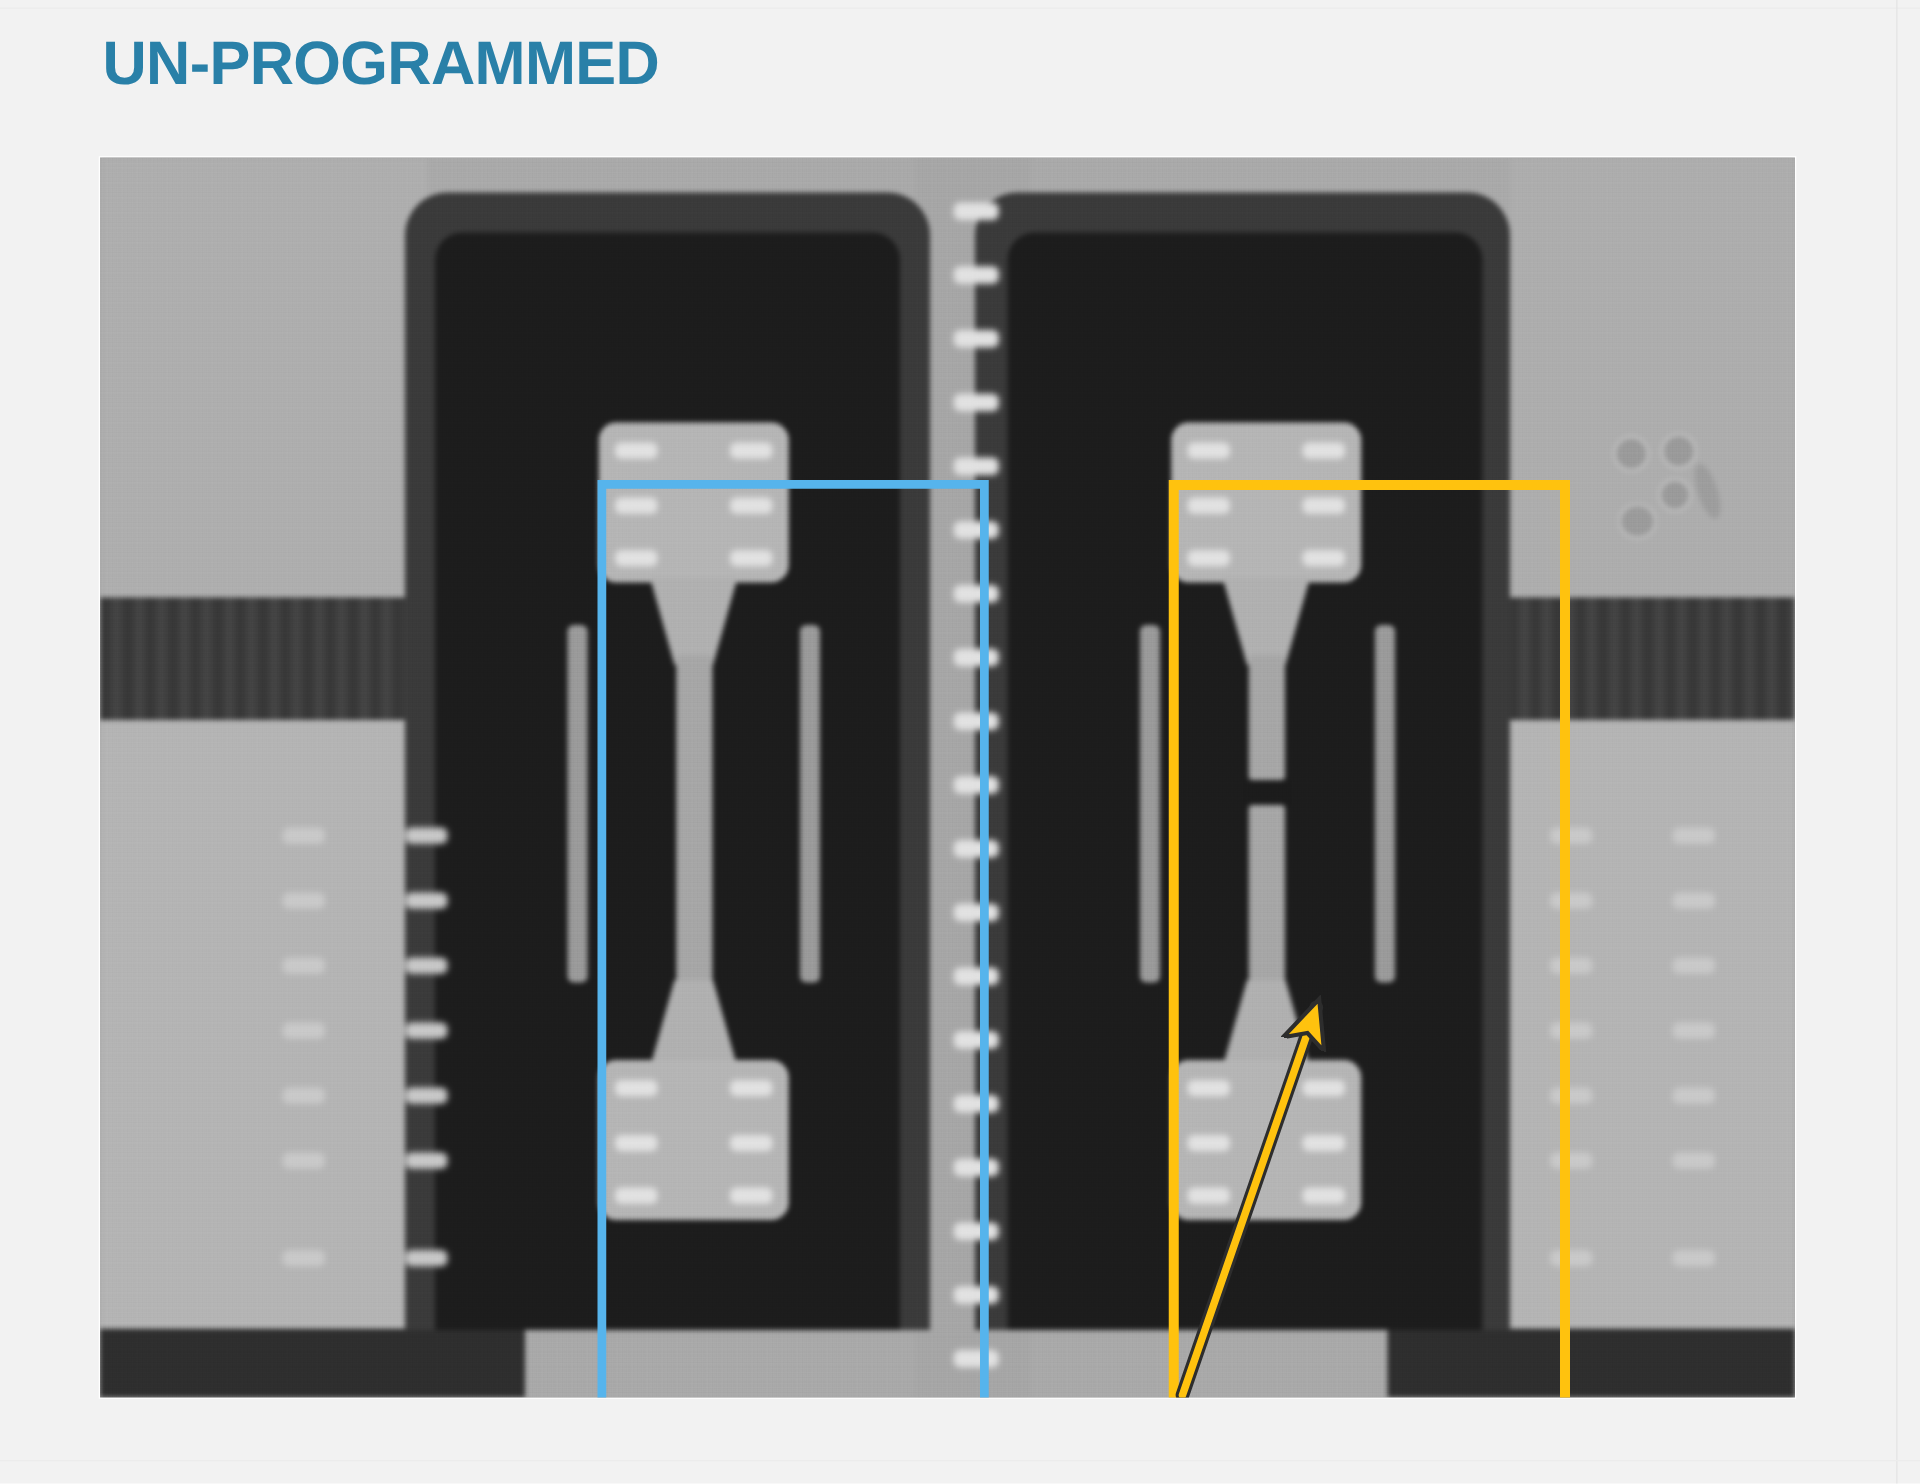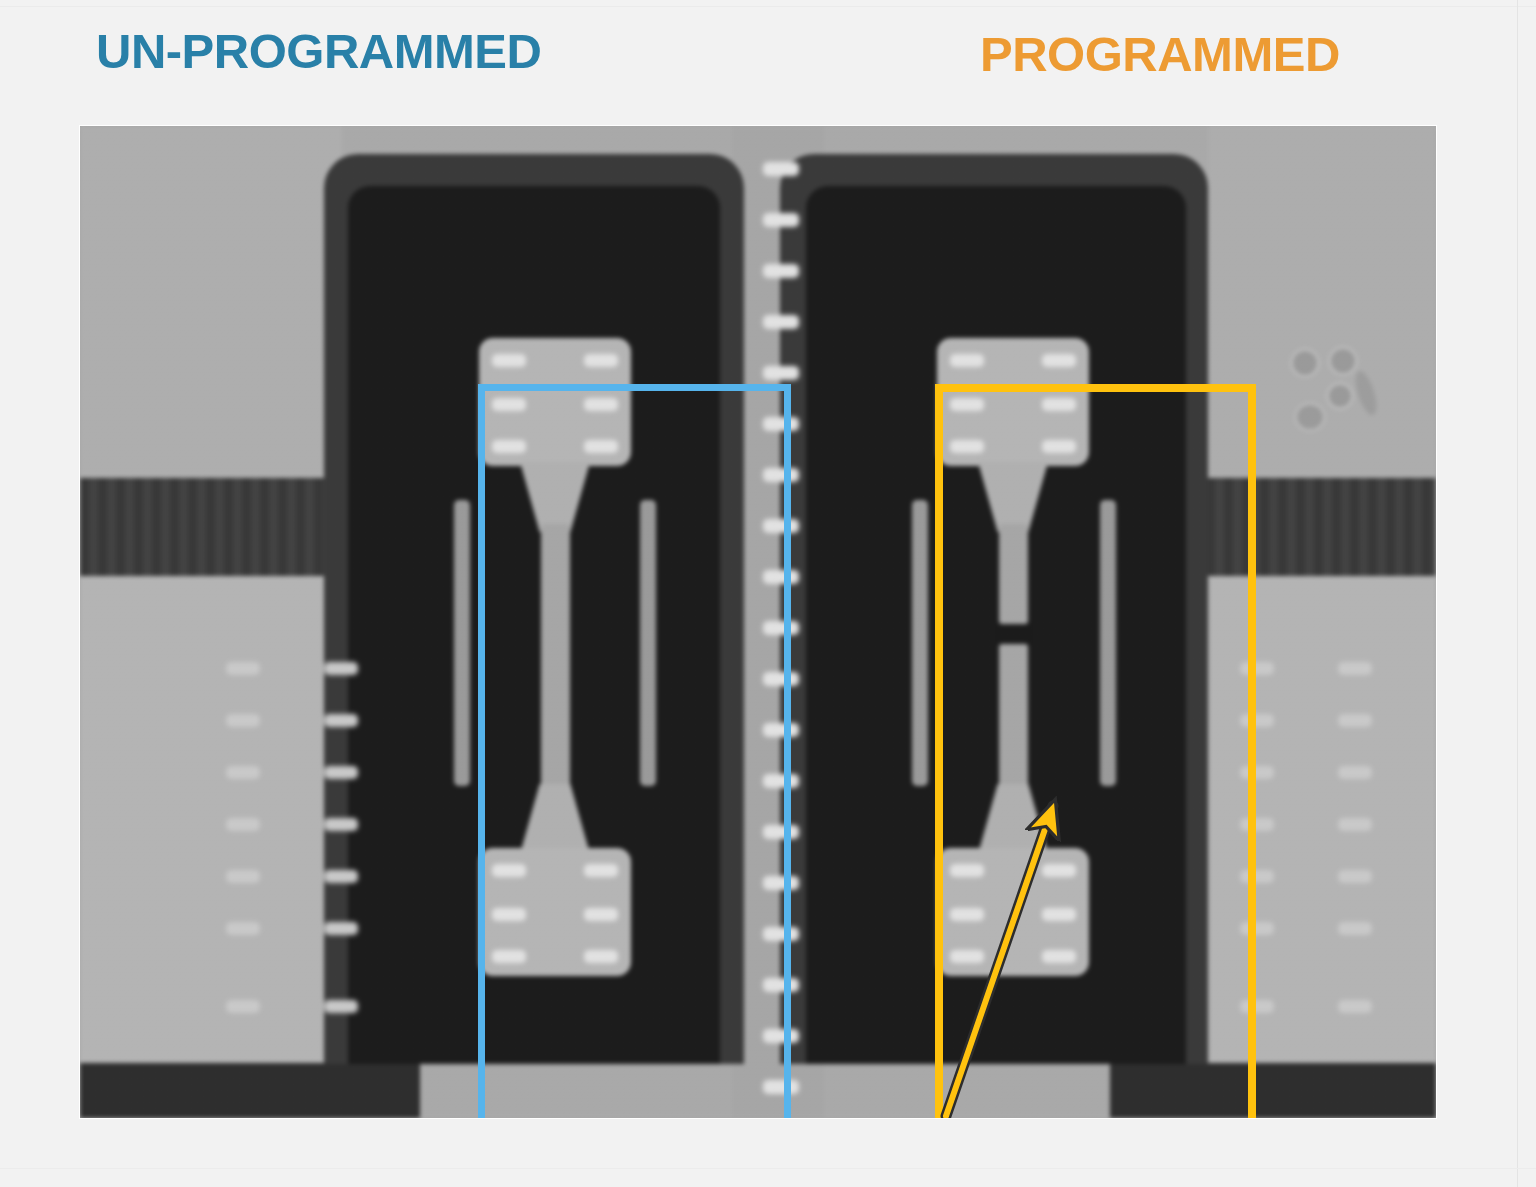--- a/index.html
+++ b/index.html
@@ -44,21 +44,21 @@
   
   .heading {
     position: absolute;
     font-weight: bold;
     font-size: 49px;
     letter-spacing: -0.5px;
     white-space: nowrap;
     line-height: 1;
   }
   #title-unprogrammed {
-    left: 96px;
+    left: 82px;
     top: 27px;
     color: #2980a8;
   }
   #title-programmed {
     left: 980px;
     top: 30px;
     color: #ed9b33;
   }
 
   
@@ -157,21 +157,20 @@
 <body>
 
 <div id="slide">
 
   <div class="edge-top"></div>
   <div class="edge-right"></div>
   <div class="edge-bottom"></div>
 
   <div class="heading" id="title-unprogrammed">UN-PROGRAMMED</div>
 
-  <div class="heading" id="title-programmed">PROGRAMMED</div>
 
   <div id="sem-image">
 
     <div class="blurlayer">
 
       <div class="field" style="left:0;top:0;width:1356px;height:992px;background:#a9a9a9;"></div>
 
       <div class="pad-light" style="left:0;top:0;width:262px;height:352px;background:#aeaeae;"></div>
 
       <div class="striped" style="left:0;top:352px;width:272px;height:98px;"></div>

